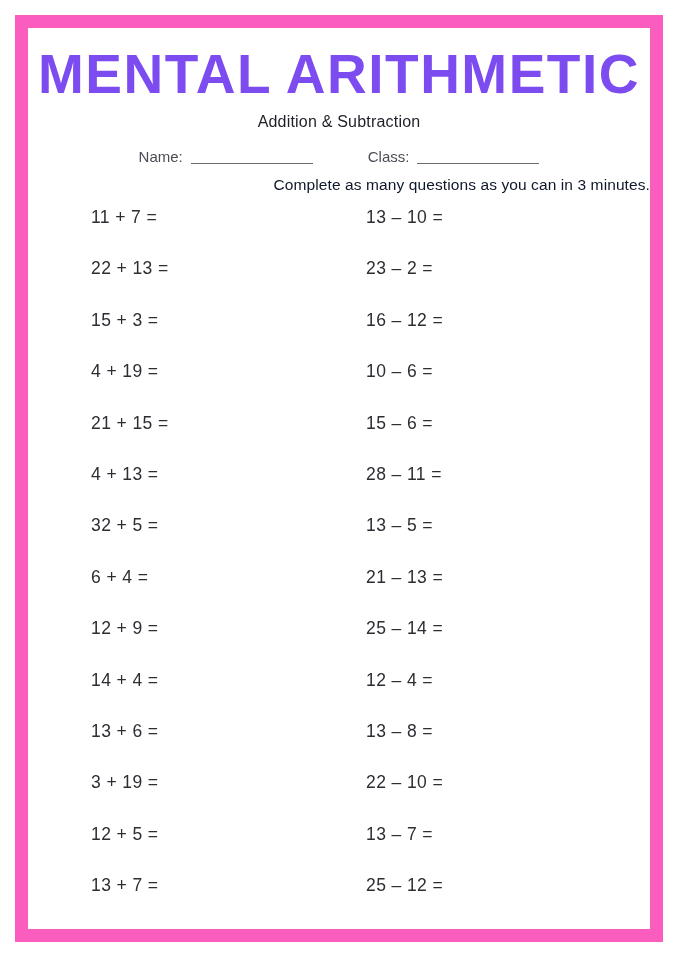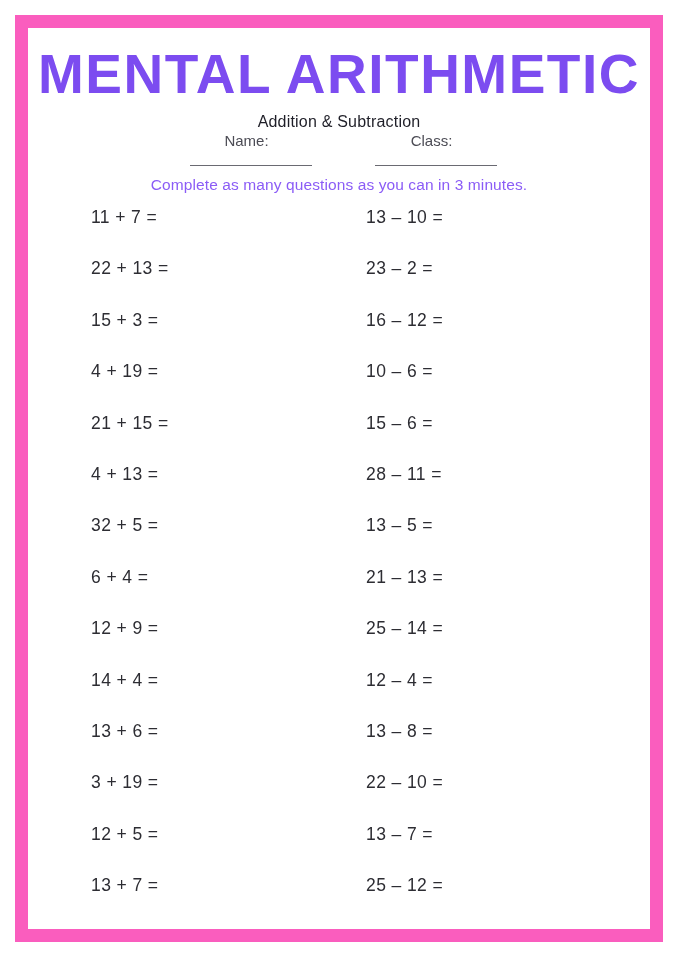--- a/index.html
+++ b/index.html
@@ -79,22 +79,21 @@
     width: 622px;
     height: 24px;
     display: flex;
     justify-content: center;
     align-items: flex-end;
     font-size: 15px;
     color: #4c4c55;
   }
   #namerow .fld {
     display: flex;
-    align-items: center;
-    flex-direction: column;
+    align-items: flex-start;
   }
   #namerow .lbl {
     font-size: 15px;
     color: #4c4c55;
     line-height: 18px;
     white-space: nowrap;
   }
   #namerow .rule {
     display: inline-block;
     width: 122px;
@@ -104,24 +103,24 @@
   }
   #namerow .gap {
     width: 55px;
   }
 
   #instructions {
     position: absolute;
     left: 0;
     top: 147px;
     width: 622px;
-    text-align: center;
+    text-align: right;
     font-size: 15.5px;
     line-height: 20px;
-    color: #8b5cf6;
+    color: #0f172a;
     letter-spacing: 0.1px;
   }
 
   
   #problems {
     position: absolute;
     left: 0;
     top: 178px;
     width: 622px;
   }

